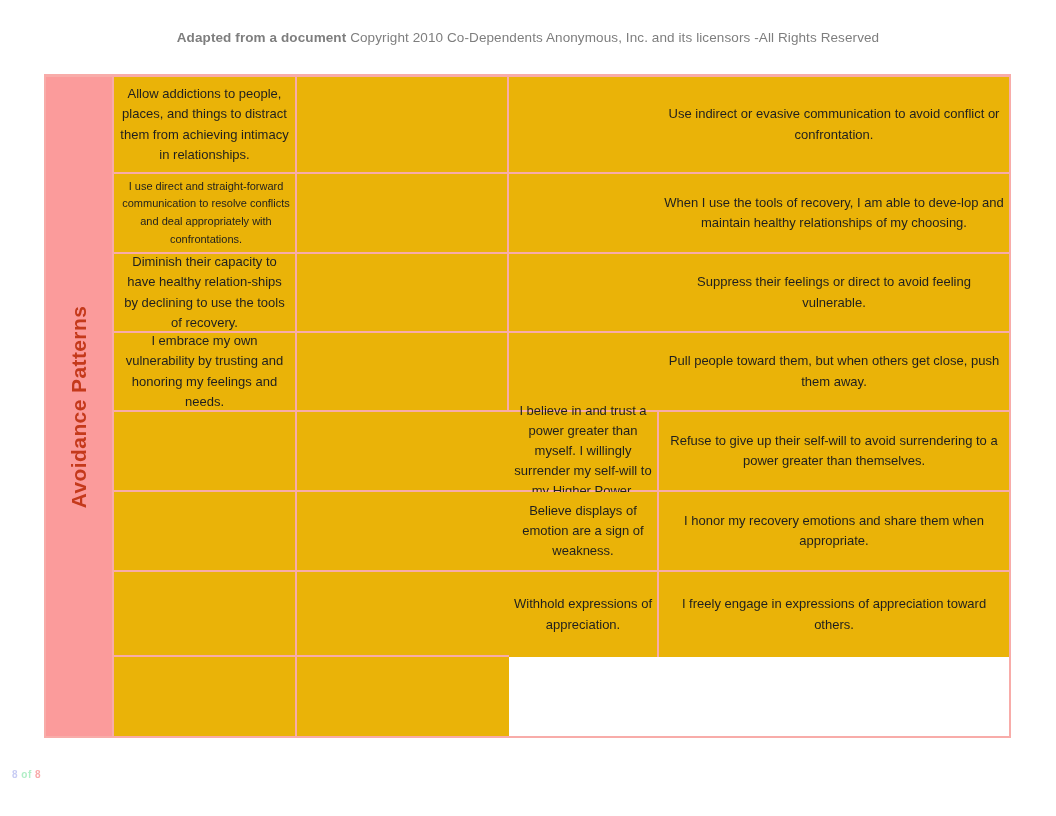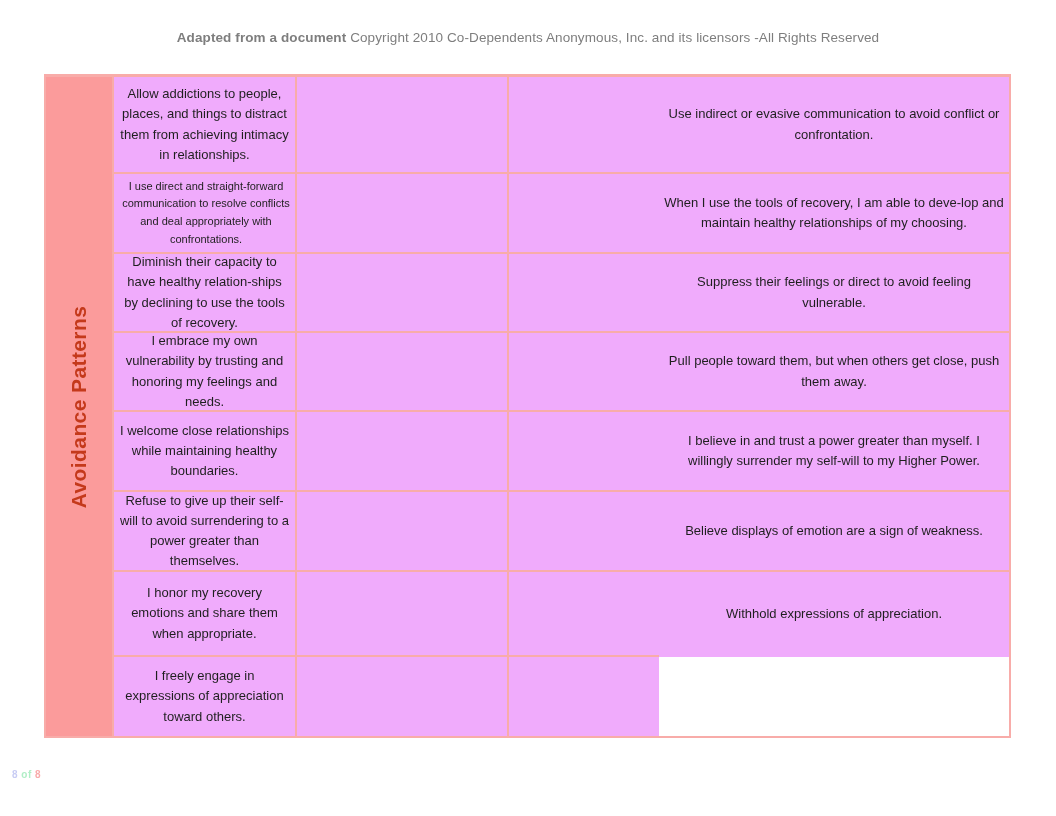--- a/index.html
+++ b/index.html
@@ -57,21 +57,21 @@
 
   .cell{
     border-right:2px solid var(--border-pink);
     border-bottom:2px solid var(--border-pink);
     display:flex; align-items:center; justify-content:center;
     text-align:center;
     padding:3px 5px;
     font-size:13px;
     line-height:1.55;
     color:var(--body-text);
-    background:#f0abfc;
+    background:#eab308;
   }
   .cell.last-col{ border-right:none; }
   .cell.last-row{ border-bottom:none; }
   .cell.small-text{ font-size:11px; line-height:1.6;padding-left:8px; }
 
   .page-footer{
     position:absolute; top:769px; left:12px; width:100%;
     text-align:left;
     font-size:10px;
     font-weight:700;
@@ -107,21 +107,20 @@
   <div class="cell">Diminish their capacity to have healthy relation-ships by declining to use the tools of recovery.</div>
   <div class="cell"></div>
   <div class="cell last-col"></div>
 
   <div class="cell">Suppress their feelings or direct to avoid feeling vulnerable.</div>
   <div class="cell">I embrace my own vulnerability by trusting and honoring my feelings and needs.</div>
   <div class="cell"></div>
   <div class="cell last-col"></div>
 
   <div class="cell">Pull people toward them, but when others get close, push them away.</div>
-  <div class="cell">I welcome close relationships while maintaining healthy boundaries.</div>
   <div class="cell"></div>
   <div class="cell last-col"></div>
 
   <div class="cell">I believe in and trust a power greater than myself. I willingly surrender my self-will to my Higher Power.</div>
   <div class="cell">Refuse to give up their self-will to avoid surrendering to a power greater than themselves.</div>
   <div class="cell"></div>
   <div class="cell last-col"></div>
 
   <div class="cell">Believe displays of emotion are a sign of weakness.</div>
   <div class="cell">I honor my recovery emotions and share them when appropriate.</div>

